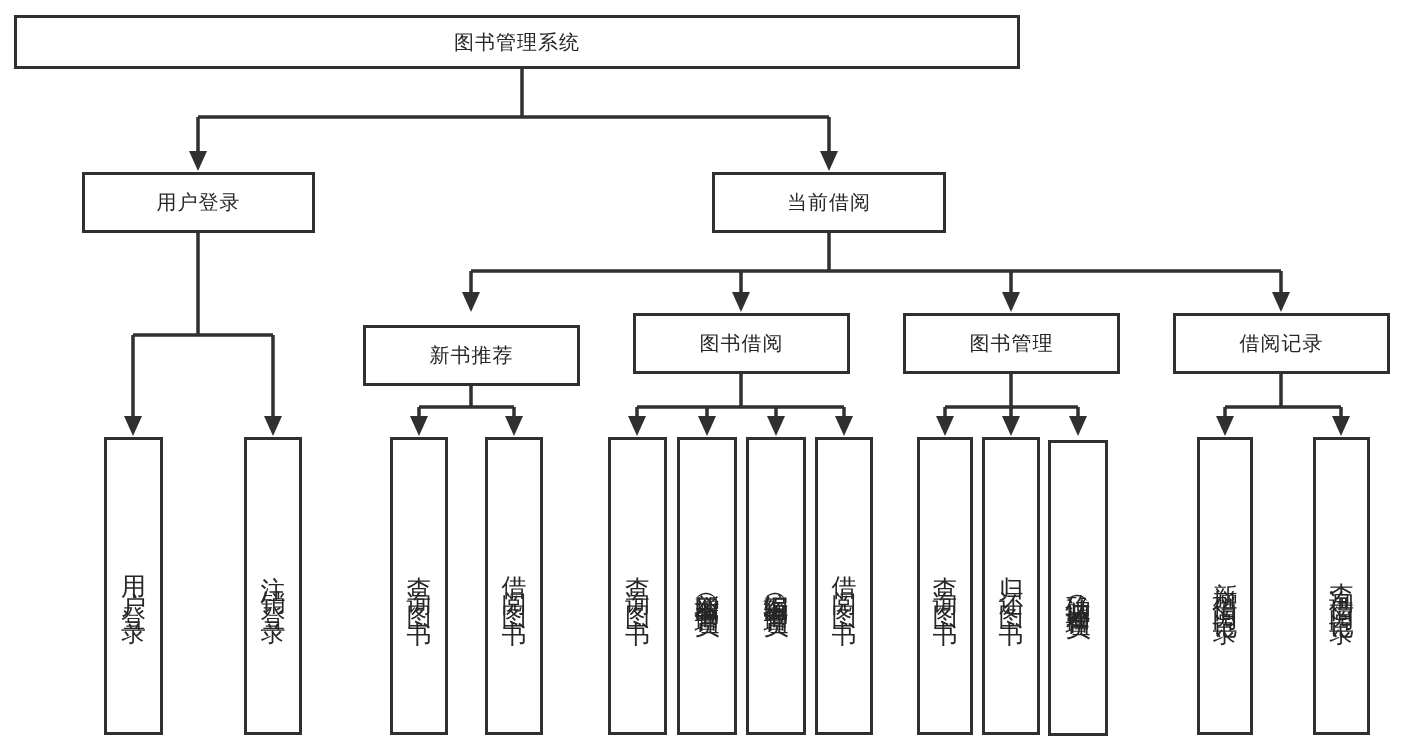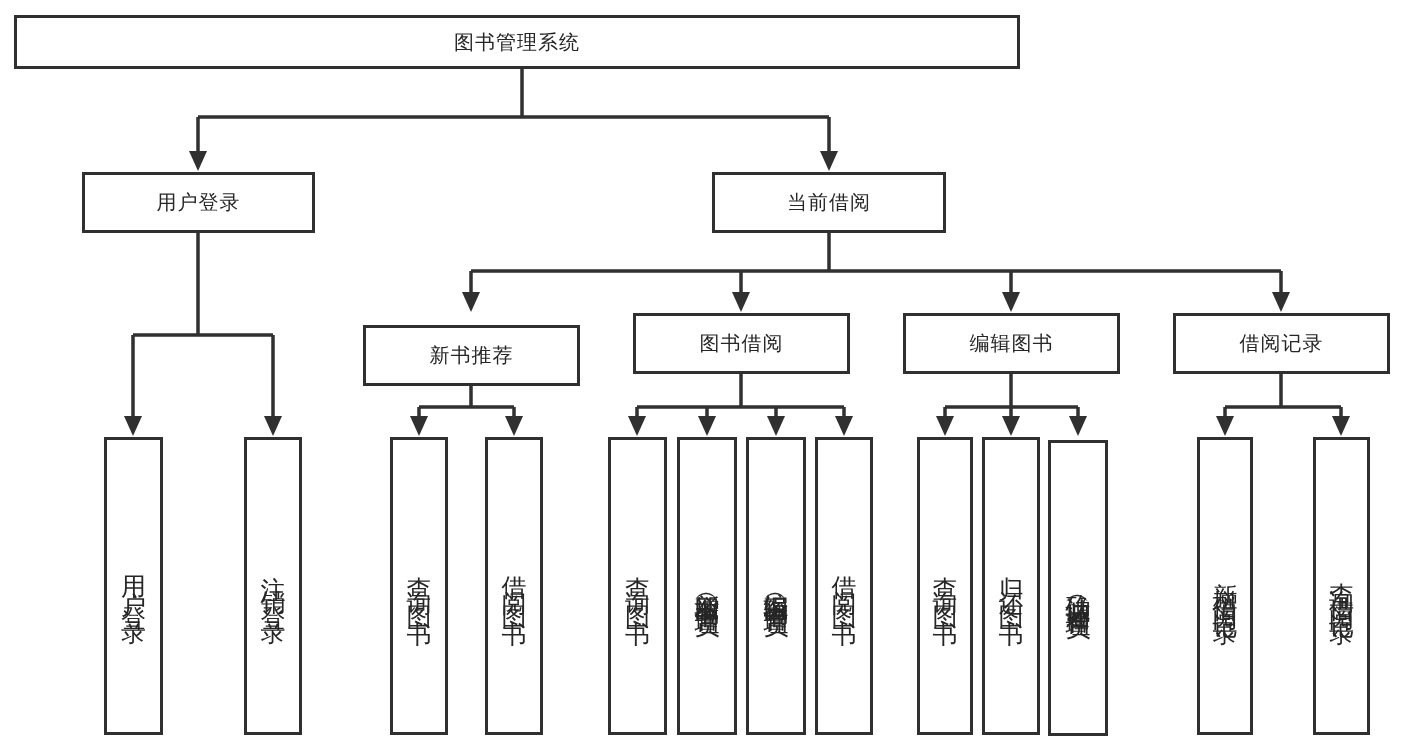--- a/index.html
+++ b/index.html
@@ -132,21 +132,21 @@
     <span>当前借阅</span>
   </div>
 
   <div class="node hbox" style="left:363px;top:325px;width:217px;height:61px">
     <span>新书推荐</span>
   </div>
   <div class="node hbox" style="left:633px;top:313px;width:217px;height:61px">
     <span>图书借阅</span>
   </div>
   <div class="node hbox" style="left:903px;top:313px;width:217px;height:61px">
-    <span>编辑图书</span>
+    <span>图书管理</span>
   </div>
   <div class="node hbox" style="left:1173px;top:313px;width:217px;height:61px">
     <span>借阅记录</span>
   </div>
 
   <div class="node vbox vshort" style="left:104px;top:437px;width:59px;height:298px">
     <span class="vlabel">用户登录</span>
   </div>
   <div class="node vbox vshort" style="left:244px;top:437px;width:58px;height:298px">
     <span class="vlabel">注销登录</span>

